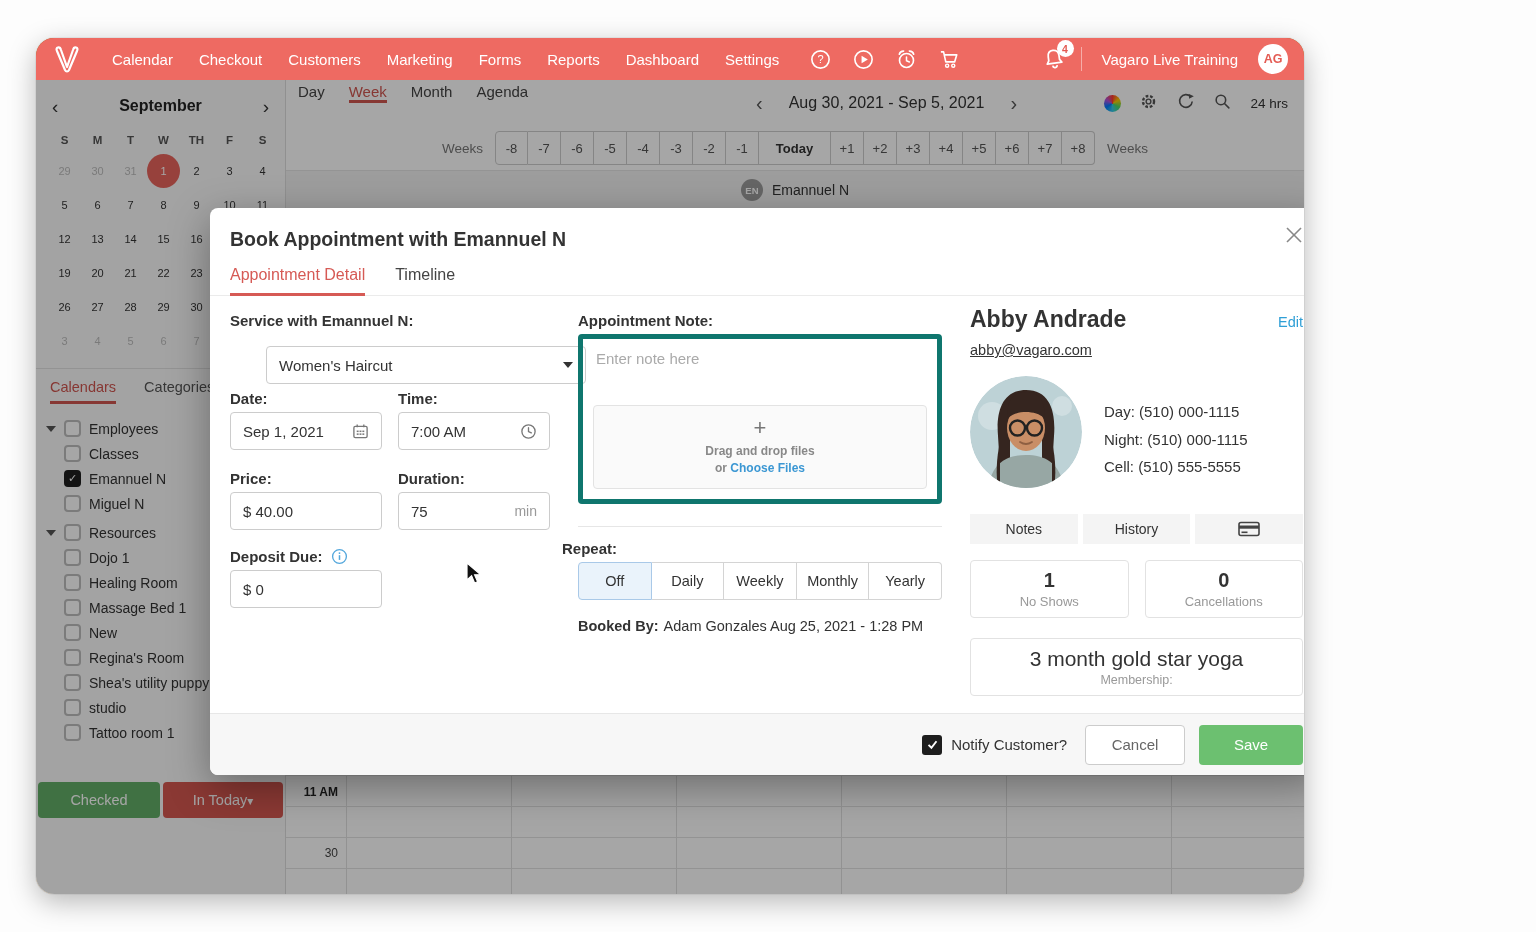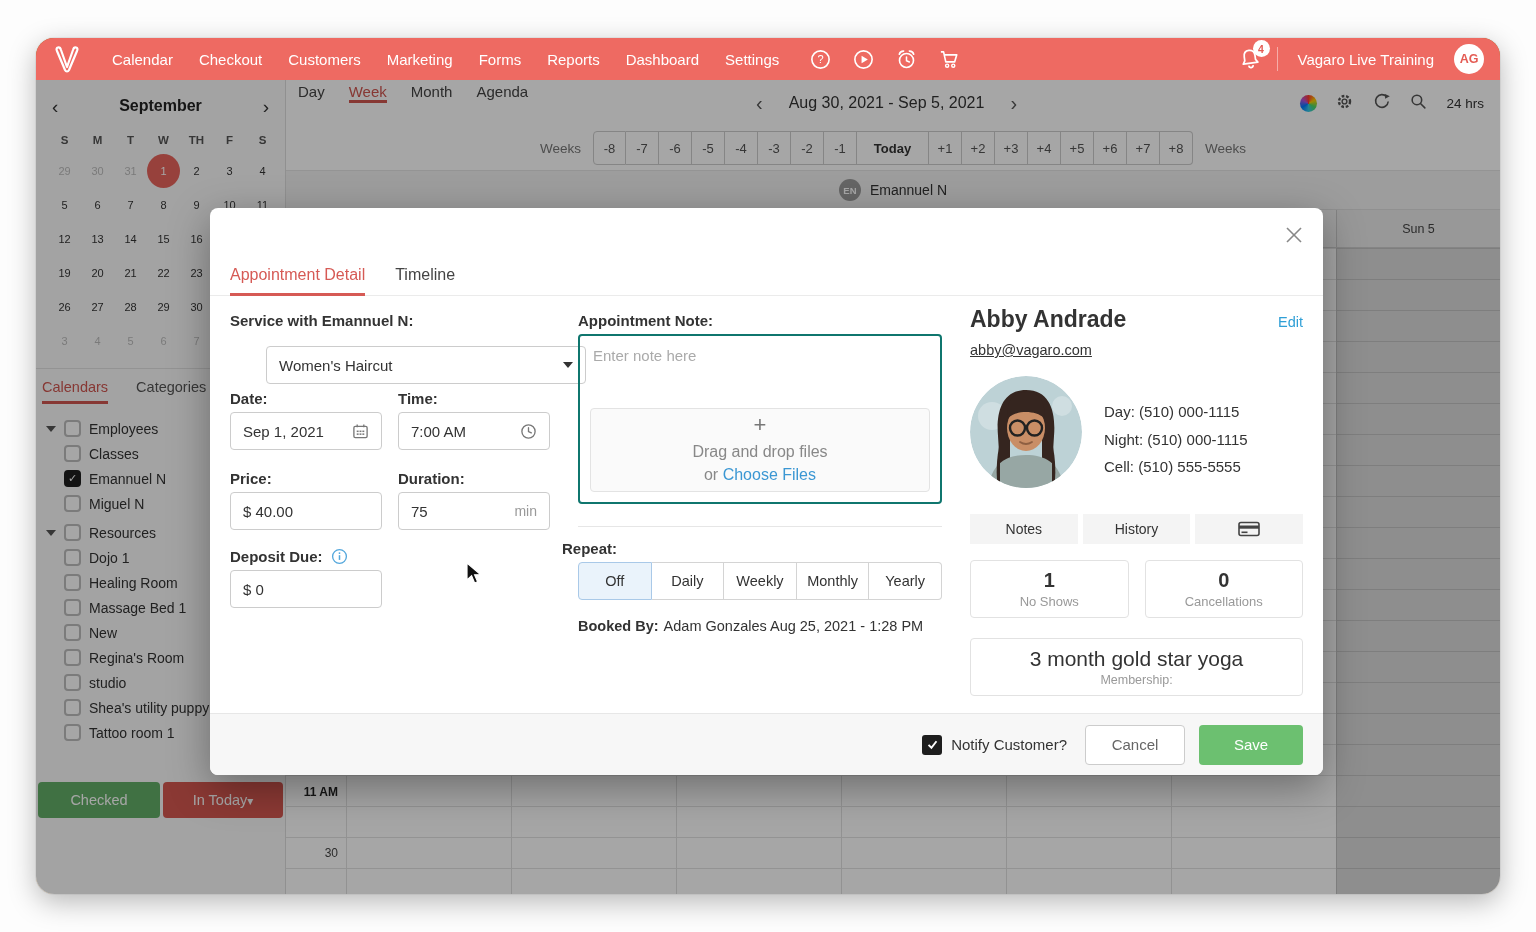--- a/index.html
+++ b/index.html
@@ -1,20 +1,20 @@
 <!DOCTYPE html>
 <html><head>
 <meta charset="utf-8">
 <style>
   * { margin:0; padding:0; box-sizing:border-box; }
   html,body { width:1536px; height:932px; }
   body { background:#fdfdfd; font-family:"Liberation Sans", sans-serif; position:relative; overflow:hidden; color:#333; }
 
   
-  .window { position:absolute; left:36px; top:38px; width:1464px; height:856px; border-radius:18px;
+  .window { position:absolute; left:36px; top:38px; width:1268px; height:856px; border-radius:18px;
             background:#a16207; overflow:hidden; box-shadow:0 8px 28px rgba(0,0,0,.28), 0 0 0 1px rgba(0,0,0,.05); }
 
   
   .nav { position:absolute; top:0; left:0; right:0; height:42px; background:#ee6a62; display:flex; align-items:center;
          padding:0 16px; z-index:8; }
   .logo { width:34px; height:30px; margin-right:26px; display:flex; align-items:center; }
   .nav-links { display:flex; align-items:center; gap:26px; }
   .nav-link { color:#fff; font-size:15px; cursor:pointer; white-space:nowrap; }
   .nav-icons { display:flex; align-items:center; gap:20px; margin-left:30px; }
   .nav-icons svg { display:block; }
@@ -33,21 +33,21 @@
   
   .sidebar { position:absolute; left:0; top:0; bottom:0; width:250px; background:#fbfbfb; border-right:1px solid #ddd; }
   .mini-head { height:40px; display:flex; align-items:center; justify-content:space-between; padding:0 16px; margin-top:6px; }
   .mini-arrow { font-size:19px; color:#333; cursor:pointer; line-height:1; }
   .mini-month { font-size:16px; font-weight:bold; color:#222; }
   .dow-row, .days-grid { display:grid; grid-template-columns:repeat(7, 33px); margin-left:12px; }
   .dow { height:28px; text-align:center; font-size:11.5px; font-weight:bold; color:#555; line-height:28px; }
   .day { height:34px; width:33px; text-align:center; line-height:34px; font-size:11px; color:#333; cursor:pointer; }
   .day.muted { color:#bcbcbc; }
   .day.selected { background:#e8655d; color:#fff; border-radius:50%; }
-  .side-tabs { display:flex; gap:28px; padding:10px 14px 0 6px; border-top:1px solid #e2e2e2; margin-top:10px; height:36px; }
+  .side-tabs { display:flex; gap:28px; padding:10px 14px 0 14px; border-top:1px solid #e2e2e2; margin-top:10px; height:36px; }
   .side-tab { font-size:14.5px; color:#555; padding-bottom:7px; cursor:pointer; }
   .side-tab.active { color:#cf5650; border-bottom:3px solid #cf5650; }
   .side-tree { padding:8px 0 0 8px; }
   .tree-row { display:flex; align-items:center; height:25px; padding-left:20px; gap:8px; cursor:pointer; }
   .tree-row.group { padding-left:2px; margin-top:4px; }
   .caret { width:0; height:0; border-left:5px solid transparent; border-right:5px solid transparent; border-top:6px solid #555; }
   .cb { width:17px; height:17px; border:2px solid #bdbdbd; border-radius:4px; background:#fff; flex:0 0 auto;
         display:flex; align-items:center; justify-content:center; font-size:11px; color:#fff; }
   .cb.checked { background:#1f1f1f; border-color:#1f1f1f; }
   .tr-label { font-size:14px; color:#333; white-space:nowrap; }
@@ -109,26 +109,26 @@
   .mtab.active { color:#d65a55; box-shadow:inset 0 -3px 0 #d65a55; }
 
   .m-label { position:absolute; font-size:15px; font-weight:bold; color:#333; }
   .inp { position:absolute; height:38px; border:1px solid #ccc; border-radius:4px; background:#fff;
          display:flex; align-items:center; padding:0 12px; font-size:15px; color:#333; }
   .inp .suffix { margin-left:auto; color:#999; font-size:14px; }
   .inp .field-icon { margin-left:auto; display:flex; }
   .sel-caret { margin-left:auto; width:0; height:0; border-left:5px solid transparent; border-right:5px solid transparent;
                border-top:6px solid #333; }
 
-  .note-box { position:absolute; left:368px; top:126px; width:364px; height:170px; border:2px solid #0f766e; border-radius:4px;padding-left:16px; }
+  .note-box { position:absolute; left:368px; top:126px; width:364px; height:170px; border:5px solid #0f766e; border-radius:4px;padding-left:16px; }
   .note-ph { position:absolute; left:13px; top:11px; font-size:15px; color:#aaa; }
   .dropzone { position:absolute; left:10px; right:10px; bottom:10px; height:84px; background:#fafafa; border:1px solid #e3e3e3;
               border-radius:4px; display:flex; flex-direction:column; align-items:center; justify-content:center; cursor:pointer; }
   .dz-plus { font-size:22px; color:#777; line-height:1; margin-bottom:4px; }
-  .dz-line { font-size:16px; color:#888; line-height:1.45; }
+  .dz-line { font-size:12px; color:#888; line-height:1.45;font-weight:bold; }
   .dz-link { color:#3b97d3; cursor:pointer; }
   .mid-divider { position:absolute; left:368px; top:318px; width:364px; border-top:1px solid #e6e6e6; }
   .repeat-group { position:absolute; left:368px; top:354px; width:364px; height:38px; display:flex; }
   .seg { flex:1; border:1px solid #d4d4d4; border-left:none; background:#fff; display:flex; align-items:center;
          justify-content:center; font-size:14.5px; color:#333; cursor:pointer; }
   .seg:first-child { border-left:1px solid #d4d4d4; border-radius:4px 0 0 4px; }
   .seg:last-child { border-radius:0 4px 4px 0; }
   .seg.active { background:#eaf3fb; border:1px solid #a9c9e8; }
   .booked-line { position:absolute; left:368px; top:410px; font-size:14.5px; color:#333; }
   .booked-line b { margin-right:5px; }
@@ -331,25 +331,25 @@
           <div class="tree-row">
             <span class="cb"></span>
             <span class="tr-label">New</span>
           </div>
           <div class="tree-row">
             <span class="cb"></span>
             <span class="tr-label">Regina's Room</span>
           </div>
           <div class="tree-row">
             <span class="cb"></span>
+            <span class="tr-label">Shea's utility puppy</span>
+          </div>
+          <div class="tree-row">
+            <span class="cb"></span>
             <span class="tr-label">studio</span>
-          </div>
-          <div class="tree-row">
-            <span class="cb"></span>
-            <span class="tr-label">Shea's utility puppy</span>
           </div>
           <div class="tree-row">
             <span class="cb"></span>
             <span class="tr-label">Tattoo room 1</span>
           </div>
         </div>
 
       <div class="side-buttons">
         <div class="btn-checked">Checked</div>
         <div class="btn-intoday">
@@ -436,20 +436,21 @@
         <div class="sun-col"></div>
         <div class="time-label t1">11 AM</div>
         <div class="time-label t2">30</div>
       </div>
     </div>
 
     <div class="overlay"></div>
   </div>
 
   <div class="modal">
+    <div class="modal-title">Book Appointment with Emannuel N</div>
     <div class="modal-close">
       <svg width="22" height="22" viewBox="0 0 22 22">
         <line x1="4" y1="4" x2="18" y2="18" stroke="#888" stroke-width="1.6"></line>
         <line x1="18" y1="4" x2="4" y2="18" stroke="#888" stroke-width="1.6"></line>
       </svg>
     </div>
     <div class="mtabs">
       <div class="mtab active">Appointment Detail</div>
       <div class="mtab">Timeline</div>
     </div>

